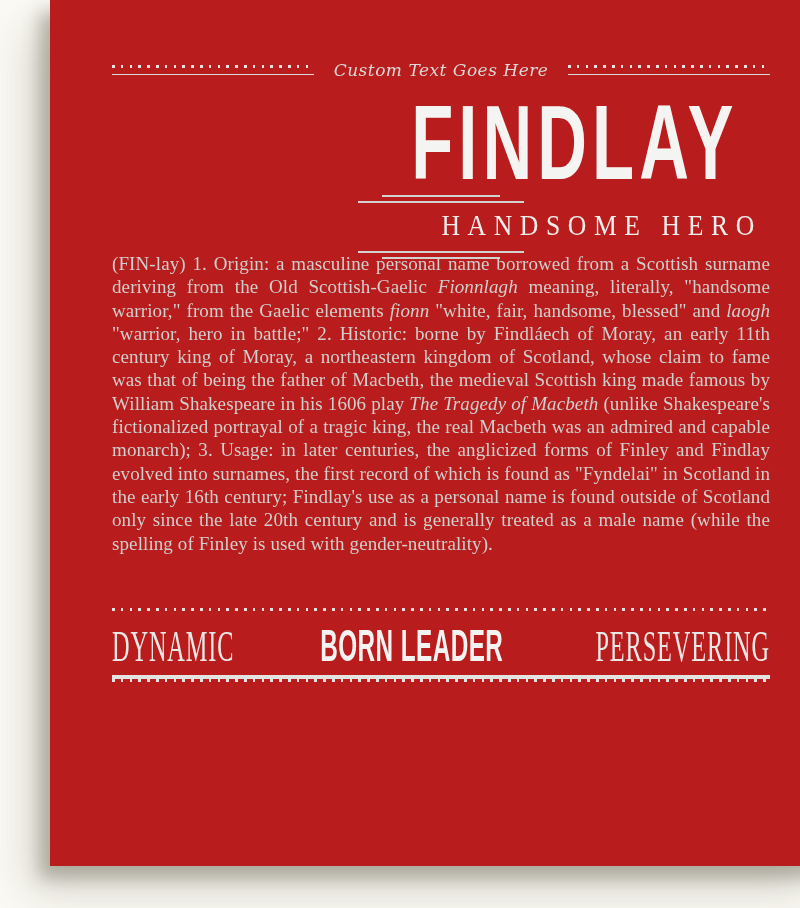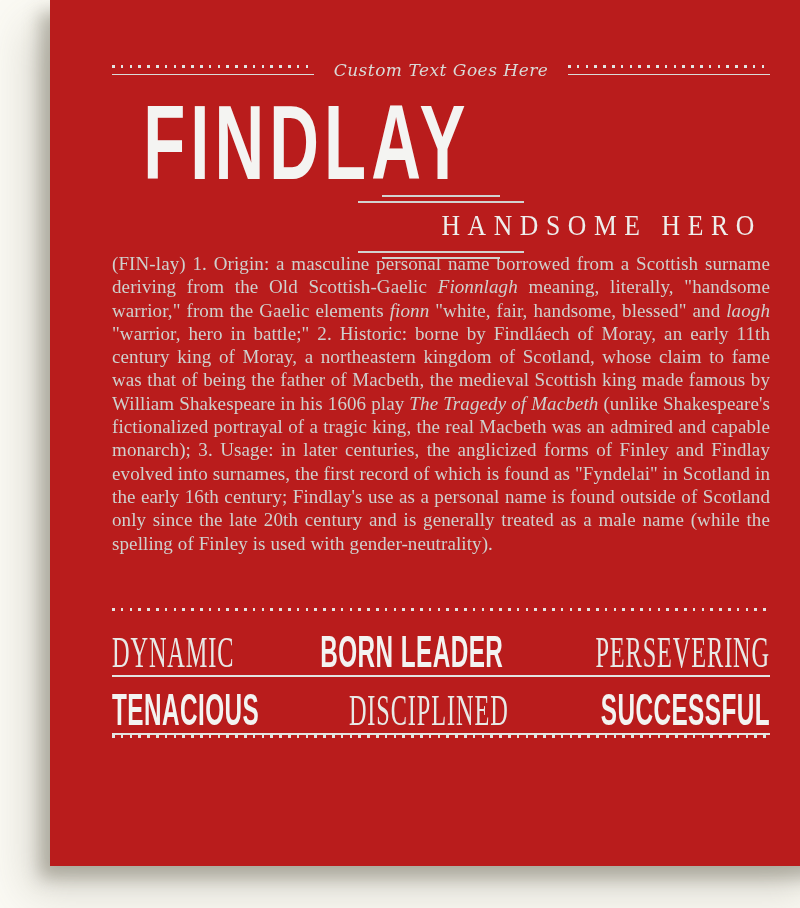--- a/index.html
+++ b/index.html
@@ -23,21 +23,21 @@
   .dotseg{flex:1;}
   .dots{height:3px;background-image:repeating-linear-gradient(to right,#e3e4e1 0 2.6px,transparent 2.6px 8.8px);}
   .dotseg .rule{height:1.6px;background:#dadbd8;margin-top:6px;}
   .custom-text{
     font-family:"DejaVu Serif",cursive;font-style:italic;
     font-size:17px;color:#d9dad7;white-space:nowrap;line-height:24px;
     letter-spacing:0.5px;
   }
 
   
-  .name{top:114px;text-align:left;line-height:1;}
+  .name{top:114px;text-align:right;line-height:1;}
   .name span{
     display:inline-block;
     font-family:"Liberation Sans",sans-serif;font-weight:700;
     font-size:82px;letter-spacing:6px;color:#f4f4f2;
     transform:scale(0.84,1.28);transform-origin:50% 100%;
     white-space:nowrap;
   }
 
   
   .orn{display:flex;flex-direction:column;align-items:center;}
@@ -65,21 +65,21 @@
     font-size:19px;line-height:23.3px;
     color:#cfd0cd;text-align:justify;
     letter-spacing:0.1px;
   }
   .definition .it{font-style:italic;}
 
   
   .traits{top:608px;}
   .trait-row{
     display:flex;justify-content:space-between;align-items:flex-end;
-    height:64px;box-sizing:border-box;
+    height:64px;padding-bottom:6px;box-sizing:border-box;
   }
   .trait-row ~ .trait-row{height:56px;}
   .trait-sep{height:2px;background:#e3e4e1;}
   .trait{
     display:inline-block;line-height:1;white-space:nowrap;
     transform:scale(0.9,1.62);transform-origin:50% 100%;
   }
   .trait:first-child{transform-origin:0 100%;}
   .trait:last-child{transform-origin:100% 100%;}
   .trait.light{
@@ -130,23 +130,18 @@
 
   <div class="traits">
     <div class="dots"></div>
     <div id="trait-rows">
         <div class="trait-row">
           <span class="trait light">DYNAMIC</span>
           <span class="trait bold">BORN LEADER</span>
           <span class="trait light">PERSEVERING</span>
         </div>
         <div class="trait-sep"></div>
-        <div class="trait-row">
-          <span class="trait bold">TENACIOUS</span>
-          <span class="trait light">DISCIPLINED</span>
-          <span class="trait bold">SUCCESSFUL</span>
-        </div>
         <div class="trait-sep"></div>
       </div>
     <div class="dots"></div>
   </div>
 
 </div>
 
 </body></html>

